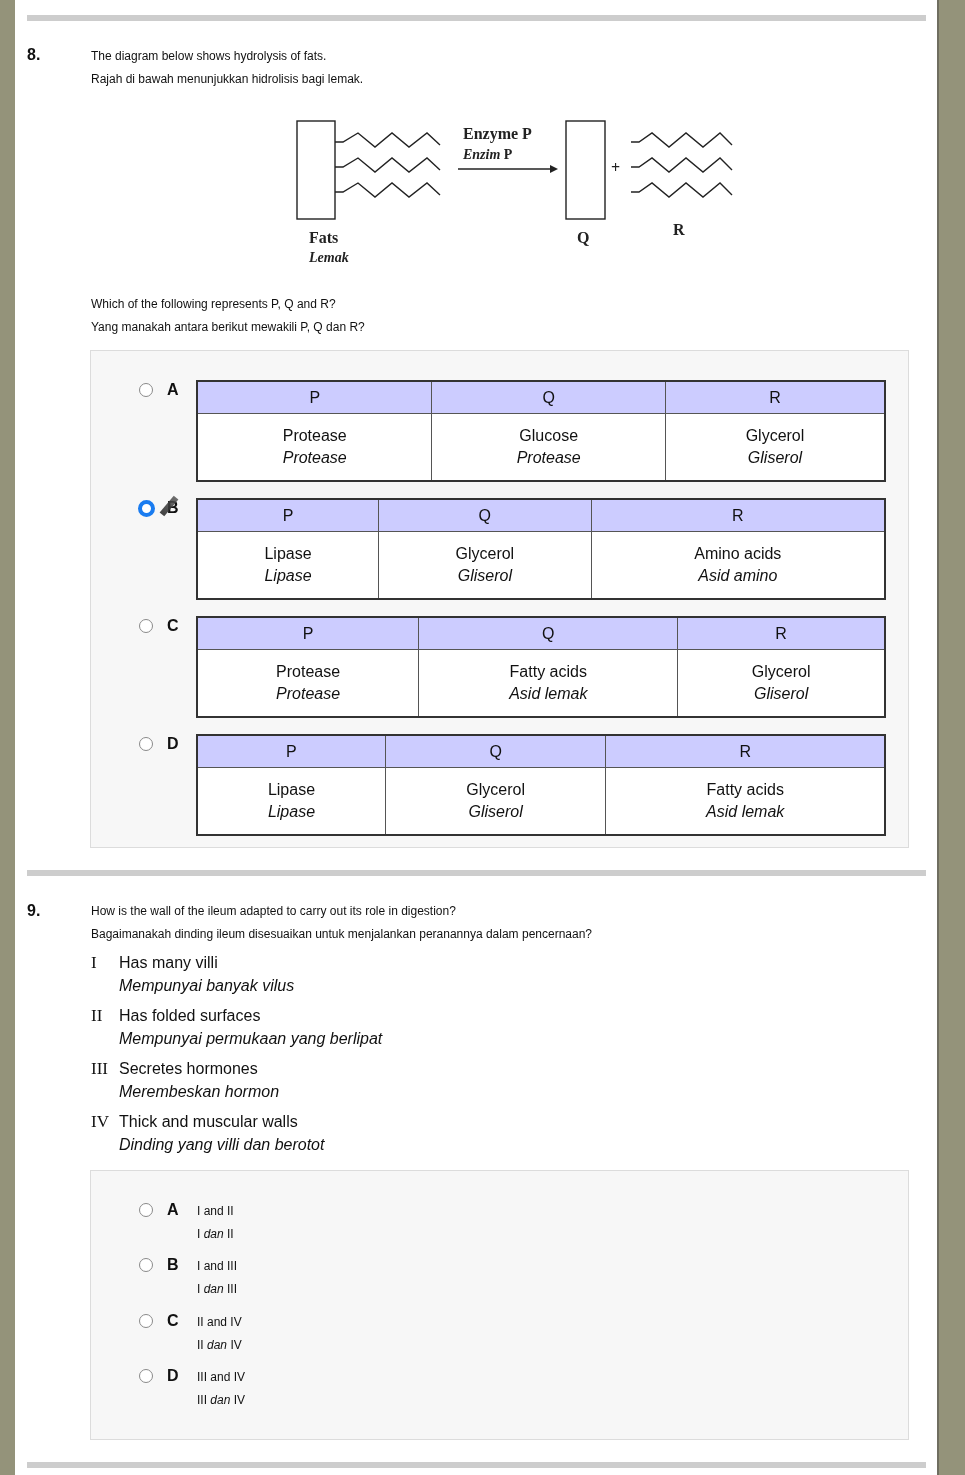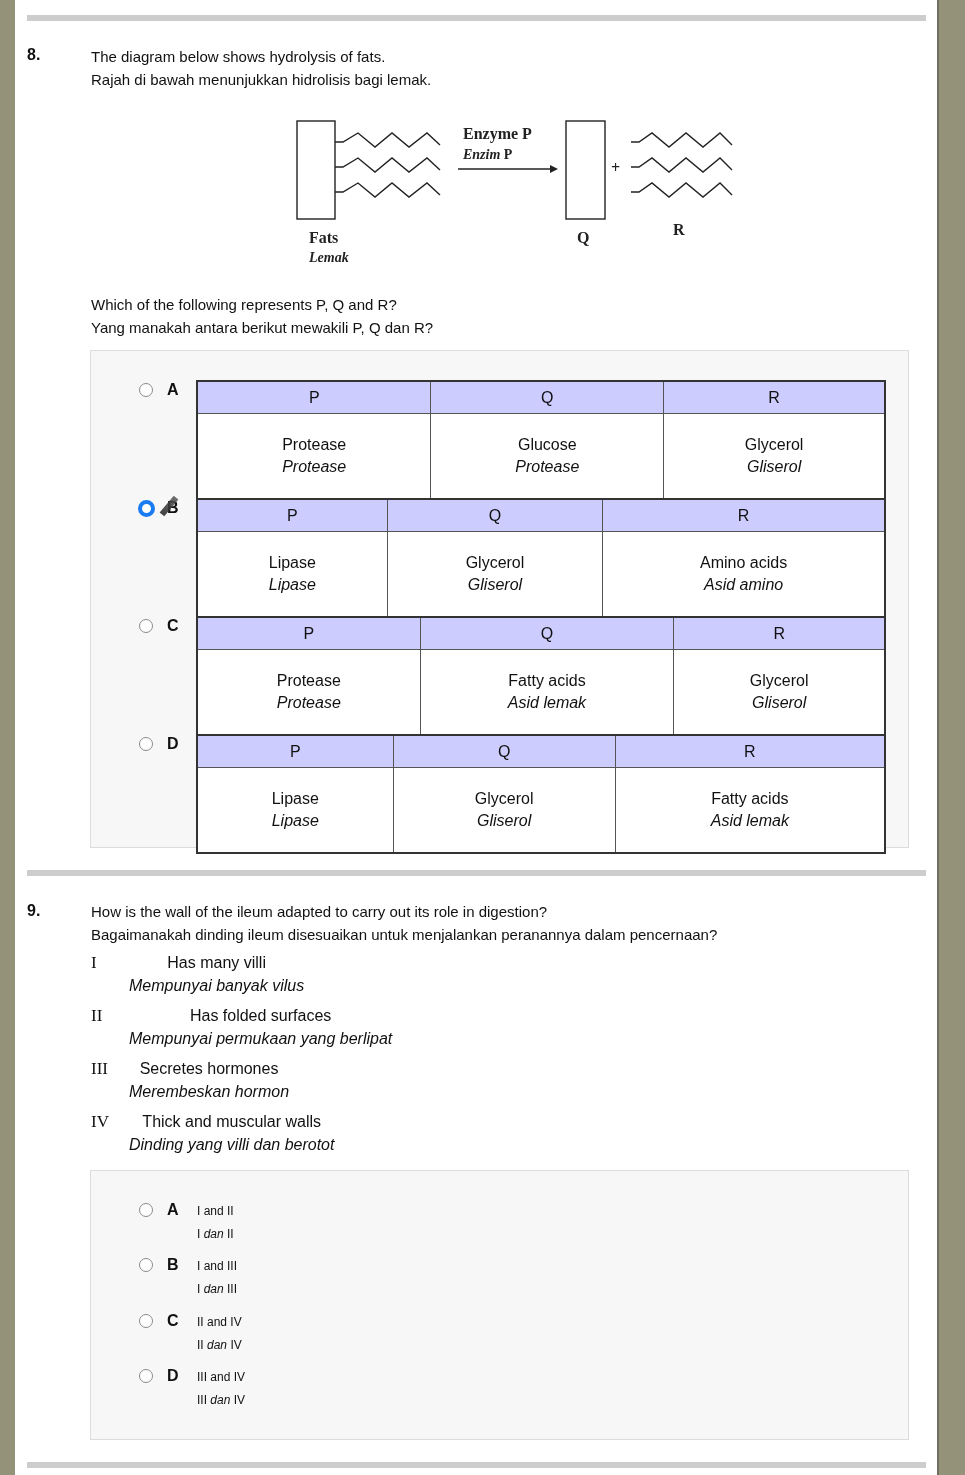--- a/index.html
+++ b/index.html
@@ -8,21 +8,21 @@
     background:#94937a;
     font-family:"Liberation Sans", sans-serif; color:#111;
   }
   .page {
     position:absolute; left:15px; top:0; width:922px; height:1475px;
     background:#ffffff;
   }
   .right-edge { position:absolute; left:937px; top:0; width:2px; height:1475px; background:#6f6e60; }
   .sep { position:absolute; left:12px; width:899px; height:6px; background:#cdcdcd; }
   .qnum { position:absolute; left:12px; font-weight:bold; font-size:16px; }
-  .qtext { position:absolute; left:76px; font-size:15px; line-height:23px; }
+  .qtext { position:absolute; left:76px; font-size:12px; line-height:23px; }
   .qtext .ms { }
   .diagram { position:absolute; left:265px; top:105px; width:460px; height:165px;font-weight:bold; }
   .answer-box {
     position:absolute; left:75px; width:817px;
     background:#f7f7f7; border:1px solid #dcdcdc;
   }
   .opt { position:absolute; left:48px; width:770px; }
   .radio {
     position:absolute; left:0; top:0; width:14px; height:14px; border-radius:50%;
     border:1.5px solid #8a8a8a; background:#fff; box-sizing:border-box;
@@ -34,25 +34,25 @@
     background:linear-gradient(#555,#222); transform:rotate(40deg); opacity:.85;
   }
   table.opt-table {
     position:absolute; left:57px; top:-3px; width:690px;
     border-collapse:collapse; font-size:16px; text-align:center;
     border:2px solid #333;
   }
   table.opt-table th {
     background:#ccccff; font-weight:normal; height:29px; border:1px solid #555;
   }
-  table.opt-table td { background:#fff; border:1px solid #555; height:50px; line-height:22px; padding:17px; }
+  table.opt-table td { background:#fff; border:1px solid #555; height:50px; line-height:22px; padding:8px; }
   .ms-i { font-style:italic; }
   .stmt { position:absolute; left:76px; font-size:16px; line-height:23px; }
   .stmt .roman { position:absolute; left:0; font-family:"Liberation Serif", serif; font-size:17px; }
-  .stmt .txt { position:absolute; left:38px; white-space:nowrap;text-align:center; }
+  .stmt .txt { position:absolute; left:28px; white-space:nowrap; }
   .mc { position:absolute; left:48px; }
   .mc .lbl { position:absolute; left:58px; top:-3px; font-size:12px; line-height:23px; white-space:nowrap; }
 </style>
 </head>
 <body>
 
 <div class="page">
   <div class="sep" style="top:15px"></div>
 
   <div class="qnum" style="top:46px">8.</div>

